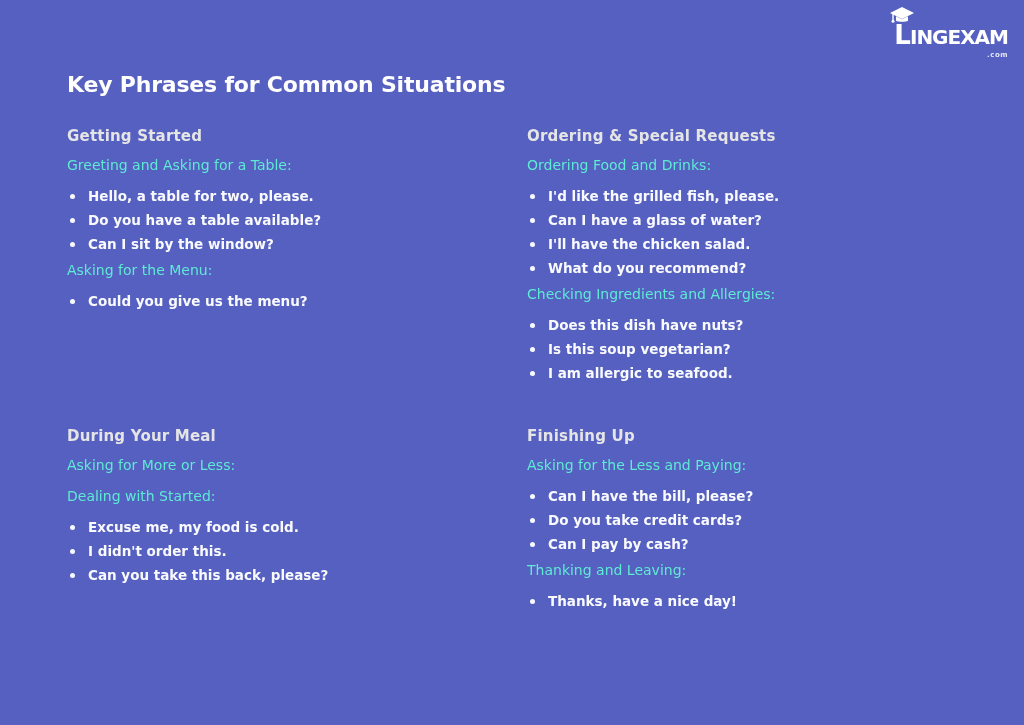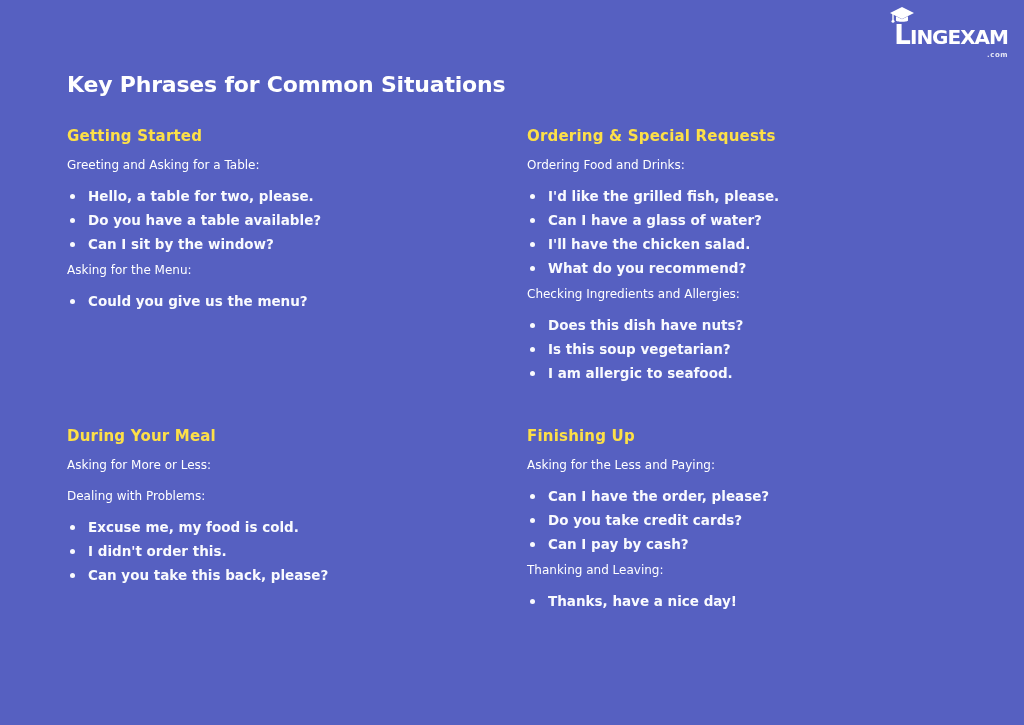--- a/index.html
+++ b/index.html
@@ -30,25 +30,25 @@
     font-size:7px; font-weight:bold; letter-spacing:0.5px; opacity:0.85;margin-left:35px;
   }
   .grid {
     position:absolute; left:67px; top:127px; width:900px;
     display:grid;
     grid-template-columns:460px 1fr;
     grid-template-rows:300px auto;
   }
   .section h2 {
     font-size:15px; line-height:18px; font-weight:bold;
-    color:#fde047; margin:0 0 12px; letter-spacing:0.2px;
+    color:#e5e5e5; margin:0 0 12px; letter-spacing:0.2px;
   }
   .sub {
-    font-size:12px; line-height:17px;
-    color:#ffffff; margin:4px 0 14px;
+    font-size:14px; line-height:17px;
+    color:#5eead4; margin:4px 0 14px;
   }
   ul.phrases { list-style:none; margin:12px 0 9px; padding:0; }
   ul.phrases li {
     position:relative; padding-left:21px;
     font-size:13.5px; line-height:17px; font-weight:bold;
     color:#F9FAFE; margin-bottom:7px;
   }
   ul.phrases li::before {
     content:""; position:absolute; left:3px; top:6px;
     width:5px; height:5px; border-radius:50%; background:#F9FAFE;
@@ -101,33 +101,33 @@
     <ul class="phrases">
       <li>Does this dish have nuts?</li>
       <li>Is this soup vegetarian?</li>
       <li>I am allergic to seafood.</li>
     </ul>
   </div>
 
   <div class="section">
     <h2>During Your Meal</h2>
     <p class="sub">Asking for More or Less:</p>
-    <p class="sub">Dealing with Problems:</p>
+    <p class="sub">Dealing with Started:</p>
     <ul class="phrases">
       <li>Excuse me, my food is cold.</li>
       <li>I didn't order this.</li>
       <li>Can you take this back, please?</li>
     </ul>
   </div>
 
   <div class="section">
     <h2>Finishing Up</h2>
     <p class="sub">Asking for the Less and Paying:</p>
     <ul class="phrases">
-      <li>Can I have the order, please?</li>
+      <li>Can I have the bill, please?</li>
       <li>Do you take credit cards?</li>
       <li>Can I pay by cash?</li>
     </ul>
     <p class="sub">Thanking and Leaving:</p>
     <ul class="phrases">
       <li>Thanks, have a nice day!</li>
     </ul>
   </div>
 
 </div>

